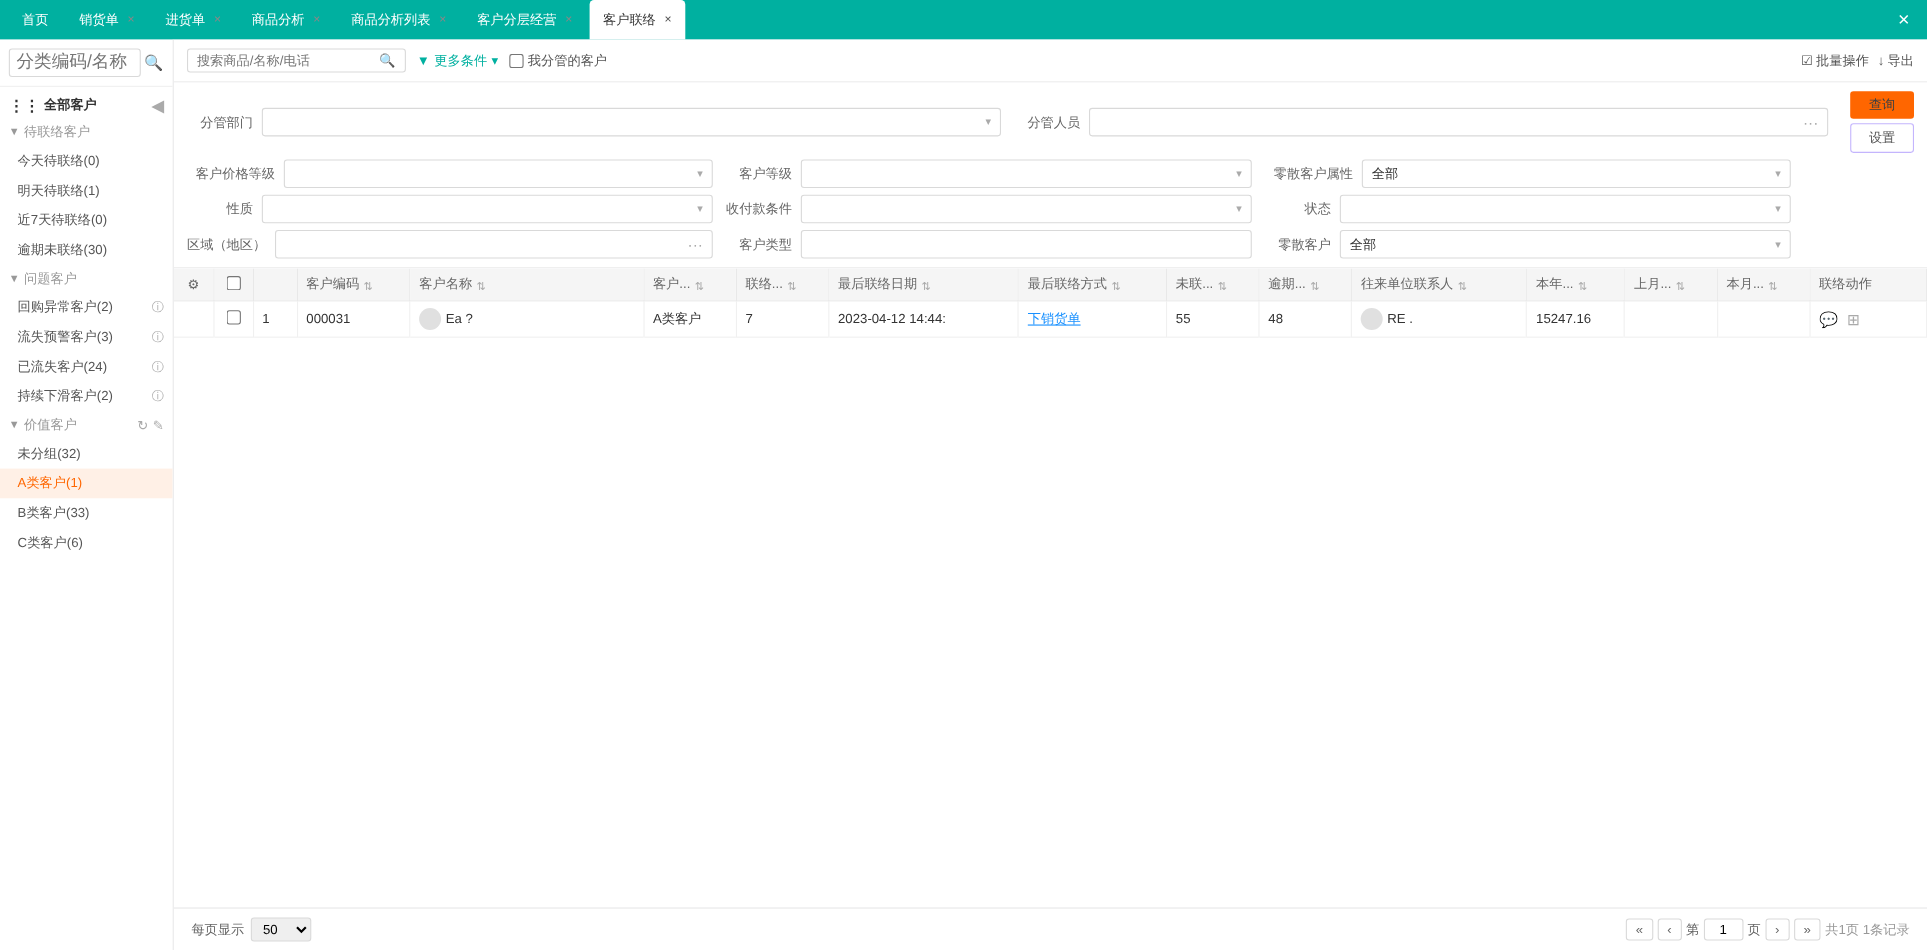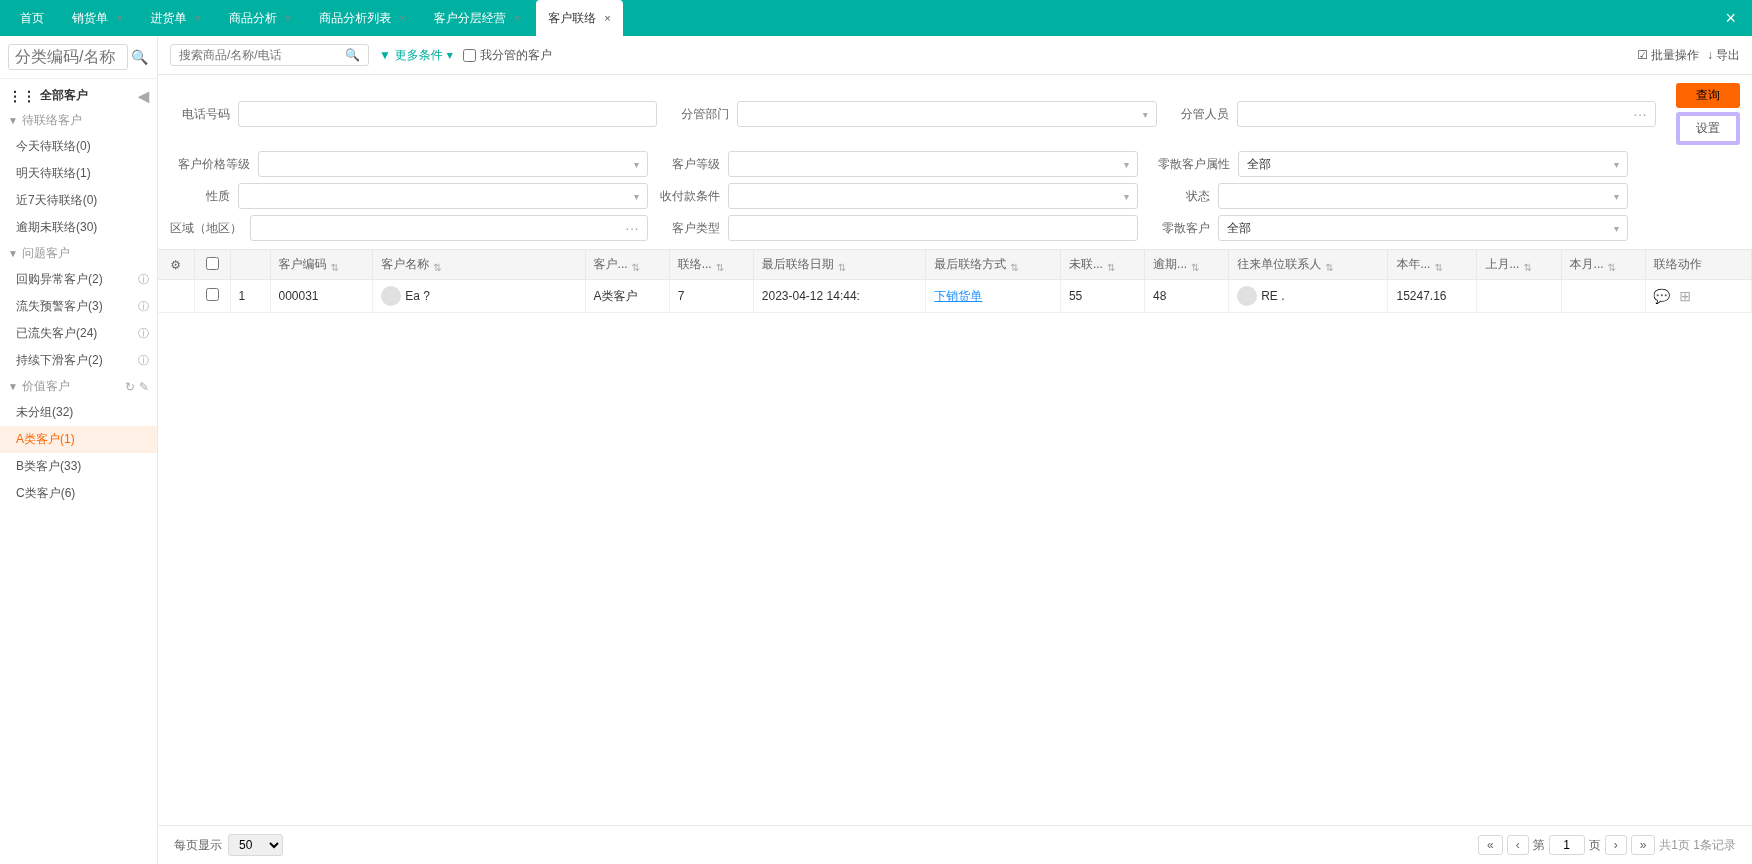--- a/index.html
+++ b/index.html
@@ -237,31 +237,31 @@
     .filter-input-text { color: #333; font-size: 12px; }
     .filter-buttons {
       display: flex;
       flex-direction: column;
       gap: 4px;
       margin-left: 8px;
       flex-shrink: 0;
     }
     .btn-query {
       background: #ff6600;
-      color: #000000;
+      color: #404040;
       border: none;
       border-radius: 3px;
       padding: 4px 16px;
       font-size: 12px;
       cursor: pointer;
     }
     .btn-settings {
       background: #fff;
       color: #555;
-      border: 4px solid #c4b5fd;
+      border: 1px solid #c4b5fd;
       border-radius: 3px;
       padding: 4px 16px;
       font-size: 12px;
       cursor: pointer;
     }
 
     
     .table-area {
       flex: 1;
       overflow: auto;
@@ -509,26 +509,20 @@
             <span>↓</span>
             <span>导出</span>
           </button>
         </div>
       </div>
 
       <div class="advanced-filters">
 
         <div class="filter-row">
           <div class="filter-cell">
-            <span class="filter-label">电话号码</span>
-            <div class="filter-input-wrap">
-              <span class="filter-input-text"></span>
-            </div>
-          </div>
-          <div class="filter-cell">
             <span class="filter-label">分管部门</span>
             <div class="filter-input-wrap">
               <span class="filter-input-text"></span>
               <span class="arrow-down">▾</span>
             </div>
           </div>
           <div class="filter-cell">
             <span class="filter-label">分管人员</span>
             <div class="filter-input-wrap">
               <span class="filter-input-text"></span>

